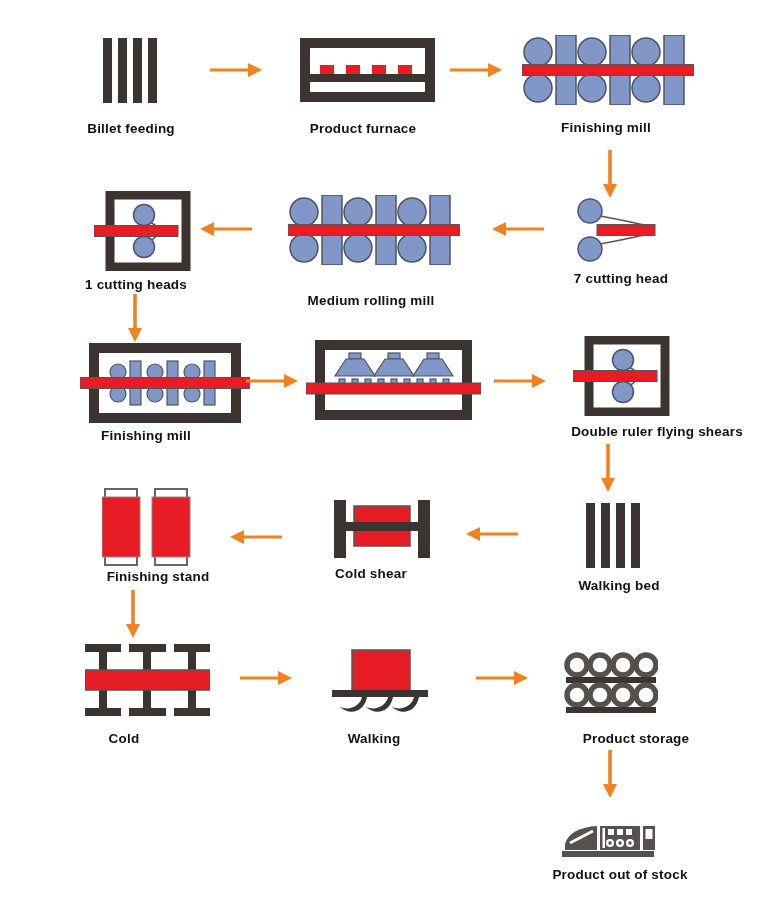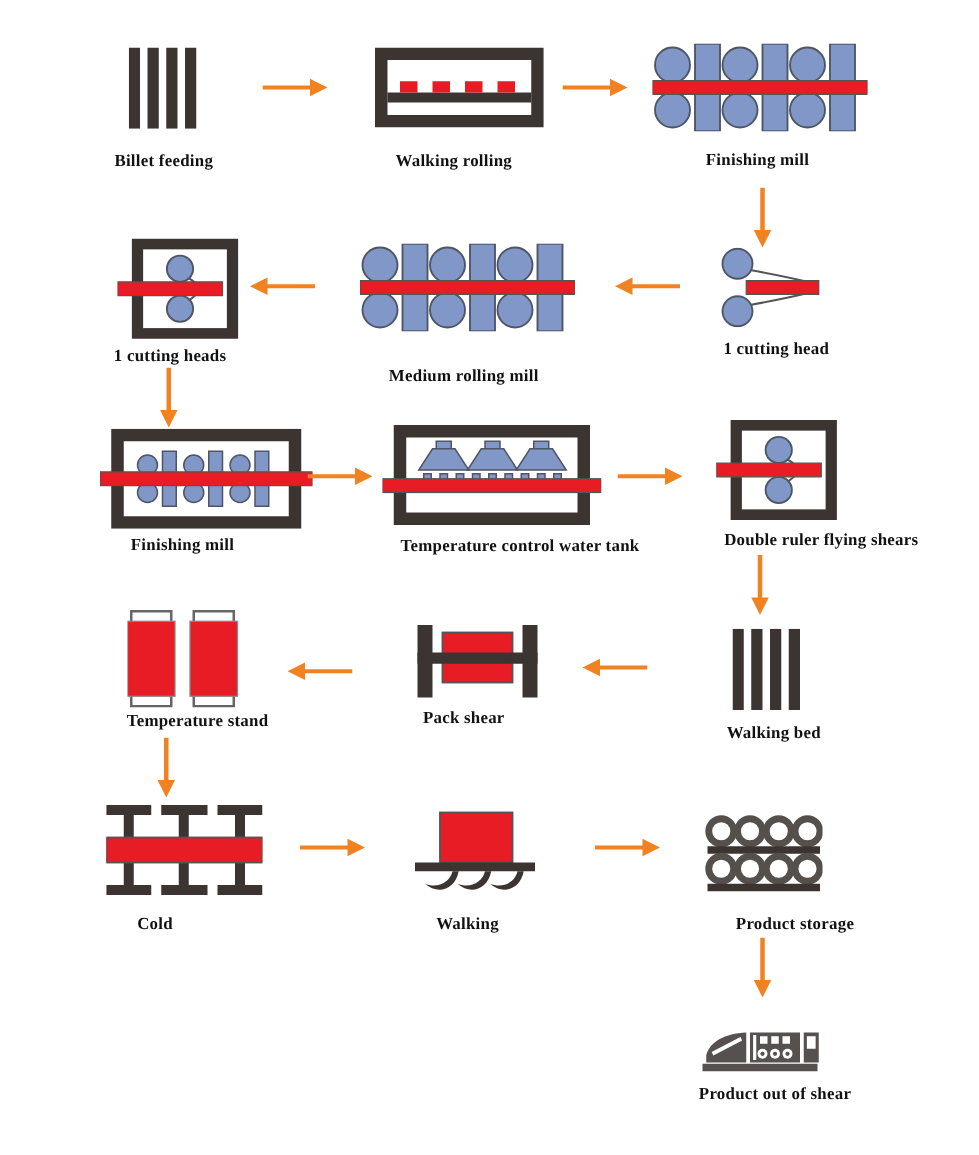--- a/index.html
+++ b/index.html
@@ -1,18 +1,18 @@
 <!DOCTYPE html>
 <html><head>
 <meta charset="utf-8">
 <style>
   html,body{margin:0;padding:0;background:#fff;}
   .stage{
     position:relative;width:783px;height:924px;background:#ffffff;overflow:hidden;
-    font-family:Liberation Serif, serif;
+    font-family:Liberation Sans, sans-serif;
   }
   .icon{position:absolute;line-height:0;}
   .label{
     position:absolute;transform:translateX(-50%);
     font-weight:bold;font-size:13.5px;color:#111;white-space:nowrap;letter-spacing:.2px;
   }
   .arrow{position:absolute;line-height:0;}
 </style>
 </head>
 <body>
@@ -43,21 +43,21 @@
       <rect x="5" y="5" width="125" height="54" fill="#fff" stroke="#3b3431" stroke-width="10"></rect>
       <rect x="10" y="36" width="115" height="8" fill="#3b3431"></rect>
       <g fill="#e81c24">
         <rect x="20" y="27" width="14" height="9"></rect>
           <rect x="46" y="27" width="14" height="9"></rect>
         <rect x="72" y="27" width="14" height="9"></rect>
           <rect x="98" y="27" width="14" height="9"></rect>
       </g>
     </svg>
   </div>
-  <div class="label" style="left:363px;top:121px">Walking rolling</div>
+  <div class="label" style="left:363px;top:121px">Product furnace</div>
 
   <div class="arrow" style="left:450px;top:62px">
     <svg width="52" height="16" viewBox="0 0 52 16">
         <line x1="0" y1="8" x2="40" y2="8" stroke="#f08221" stroke-width="3.2"></line>
         <polygon points="38,1 52,8 38,15" fill="#f08221"></polygon>
       </svg>
   </div>
 
   <div class="icon" style="left:522px;top:35px">
     <svg width="172" height="70" viewBox="0 0 172 70">
@@ -86,21 +86,21 @@
 
   <div class="icon" style="left:572px;top:198px">
     <svg width="88" height="64" viewBox="0 0 88 64">
       <path d="M28,18 Q55,23 72,27" fill="none" stroke="#555" stroke-width="1.6"></path>
       <path d="M28,46 Q55,41 72,37" fill="none" stroke="#555" stroke-width="1.6"></path>
       <circle cx="18" cy="13" r="12" fill="#8097c7" stroke="#4e5564" stroke-width="1.5"></circle>
       <circle cx="18" cy="51" r="12" fill="#8097c7" stroke="#4e5564" stroke-width="1.5"></circle>
       <rect x="25" y="26.5" width="58" height="11" fill="#e81c24" stroke="#555" stroke-width="1"></rect>
     </svg>
   </div>
-  <div class="label" style="left:621px;top:271px">1 cutting head</div>
+  <div class="label" style="left:621px;top:271px">7 cutting head</div>
 
   <div class="arrow" style="left:492px;top:221px">
     <svg width="52" height="16" viewBox="0 0 52 16" style="transform:scaleX(-1)">
         <line x1="0" y1="8" x2="40" y2="8" stroke="#f08221" stroke-width="3.2"></line>
         <polygon points="38,1 52,8 38,15" fill="#f08221"></polygon>
       </svg>
   </div>
 
   <div class="icon" style="left:288px;top:195px">
     <svg width="172" height="70" viewBox="0 0 172 70">
@@ -187,21 +187,20 @@
           <rect x="98" y="39" width="6" height="5"></rect>
         <rect x="121" y="13" width="12" height="6"></rect>
           <path d="M118,19 L136,19 L147,36 L107,36 Z"></path>
         <rect x="111" y="39" width="6" height="5"></rect>
           <rect x="124" y="39" width="6" height="5"></rect>
           <rect x="137" y="39" width="6" height="5"></rect>
       </g>
       <rect x="0" y="43" width="175" height="11" fill="#e81c24" stroke="#555" stroke-width="1"></rect>
     </svg>
   </div>
-  <div class="label" style="left:416px;top:429px">Temperature control water tank</div>
 
   <div class="arrow" style="left:494px;top:373px">
     <svg width="52" height="16" viewBox="0 0 52 16">
         <line x1="0" y1="8" x2="40" y2="8" stroke="#f08221" stroke-width="3.2"></line>
         <polygon points="38,1 52,8 38,15" fill="#f08221"></polygon>
       </svg>
   </div>
 
   <div class="icon" style="left:573px;top:336px">
     <svg width="100" height="80" viewBox="0 0 100 80">
@@ -241,42 +240,42 @@
   </div>
 
   <div class="icon" style="left:328px;top:498px">
     <svg width="108" height="62" viewBox="0 0 108 62">
       <rect x="26" y="8" width="56" height="40" fill="#e81c24" stroke="#555" stroke-width="1.5"></rect>
       <rect x="6" y="24" width="96" height="9" fill="#3b3431"></rect>
       <rect x="6" y="2" width="12" height="58" fill="#3b3431"></rect>
       <rect x="90" y="2" width="12" height="58" fill="#3b3431"></rect>
     </svg>
   </div>
-  <div class="label" style="left:371px;top:566px">Pack shear</div>
+  <div class="label" style="left:371px;top:566px">Cold shear</div>
 
   <div class="arrow" style="left:230px;top:529px">
     <svg width="52" height="16" viewBox="0 0 52 16" style="transform:scaleX(-1)">
         <line x1="0" y1="8" x2="40" y2="8" stroke="#f08221" stroke-width="3.2"></line>
         <polygon points="38,1 52,8 38,15" fill="#f08221"></polygon>
       </svg>
   </div>
 
   <div class="icon" style="left:102px;top:488px">
     <svg width="90" height="78" viewBox="0 0 90 78">
       <g fill="#fff" stroke="#666" stroke-width="2">
         <rect x="3" y="1" width="32" height="10"></rect>
           <rect x="3" y="67" width="32" height="10"></rect>
         <rect x="53" y="1" width="32" height="10"></rect>
           <rect x="53" y="67" width="32" height="10"></rect>
       </g>
       <rect x="0" y="9" width="38" height="60" fill="#e81c24" stroke="#888" stroke-width="1"></rect>
       <rect x="50" y="9" width="38" height="60" fill="#e81c24" stroke="#888" stroke-width="1"></rect>
     </svg>
   </div>
-  <div class="label" style="left:158px;top:569px">Temperature stand</div>
+  <div class="label" style="left:158px;top:569px">Finishing stand</div>
 
   <div class="arrow" style="left:124px;top:590px">
     <svg width="18" height="48" viewBox="0 0 18 48">
         <line x1="9" y1="0" x2="9" y2="36" stroke="#f08221" stroke-width="3.6"></line>
         <polygon points="2,34 16,34 9,48" fill="#f08221"></polygon>
       </svg>
   </div>
 
   <div class="icon" style="left:85px;top:644px">
     <svg width="125" height="72" viewBox="0 0 125 72">
@@ -366,15 +365,15 @@
       <circle cx="50" cy="29" r="4" fill="#fff"></circle>
         <circle cx="50" cy="29" r="1.7" fill="#56514e"></circle>
       <circle cx="60" cy="29" r="4" fill="#fff"></circle>
         <circle cx="60" cy="29" r="1.7" fill="#56514e"></circle>
       <circle cx="70" cy="29" r="4" fill="#fff"></circle>
         <circle cx="70" cy="29" r="1.7" fill="#56514e"></circle>
       <rect x="83" y="12" width="12" height="24" fill="#56514e"></rect>
       <rect x="85.5" y="15" width="7" height="10" fill="#fff"></rect>
     </svg>
   </div>
-  <div class="label" style="left:620px;top:867px">Product out of shear</div>
+  <div class="label" style="left:620px;top:867px">Product out of stock</div>
 
 </div>
 
 </body></html>

